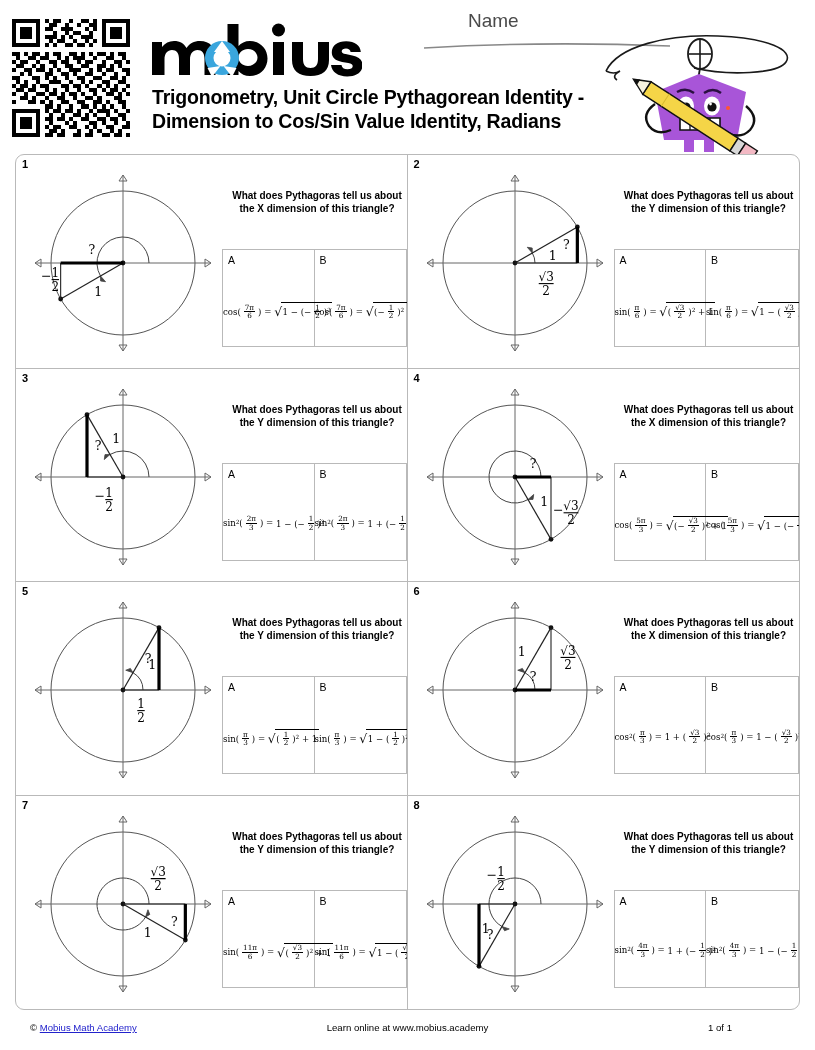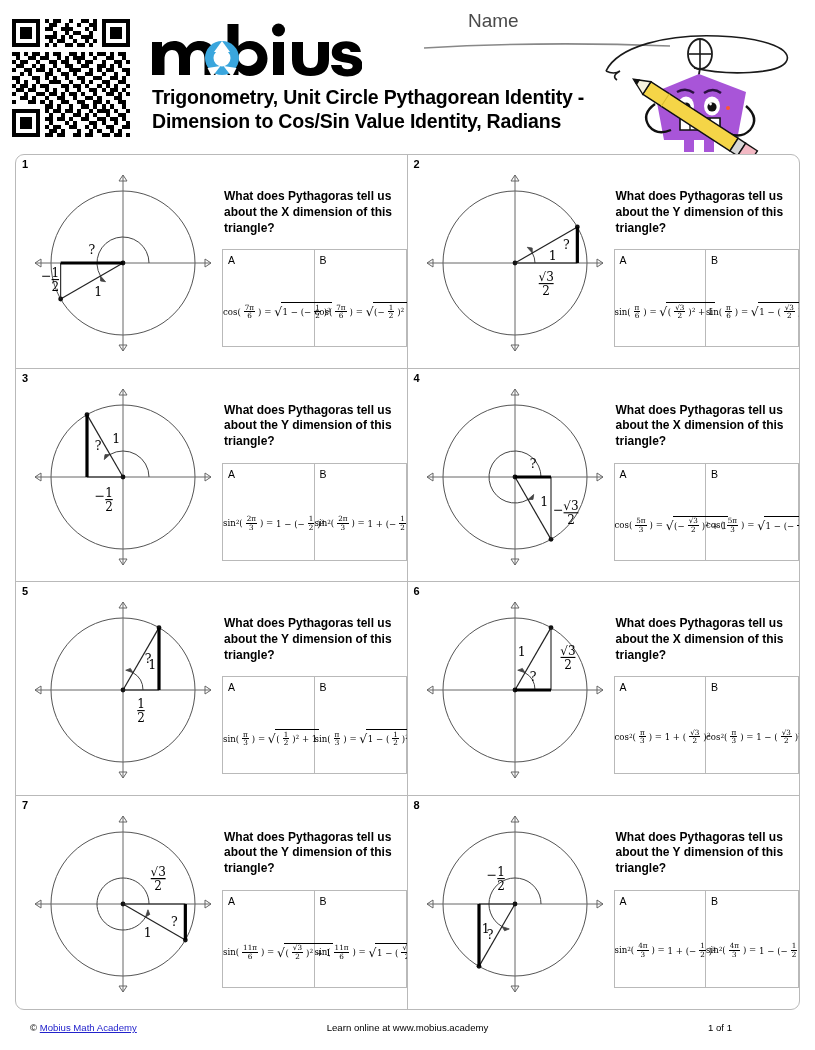--- a/index.html
+++ b/index.html
@@ -58,21 +58,21 @@
 
   .cell-num {
     position:absolute; left:6px; top:3px;
     font-size:11px; font-weight:bold;
   }
 
   .diagram { position:absolute; left:12px; top:12px; width:190px; height:188px; }
 
   .qtext {
     position:absolute; left:208px; top:34px; width:186px;
-    font-size:12px; font-weight:bold; text-align:left; line-height:1.32;
+    font-size:10px; font-weight:bold; text-align:center; line-height:1.32;
   }
 
   .answers {
     position:absolute; left:206px; top:94px;
     width:185px; height:98px;
     display:flex;
     border:1px solid #b9b9b9;
     background:#fff;
   }
   .ans {

